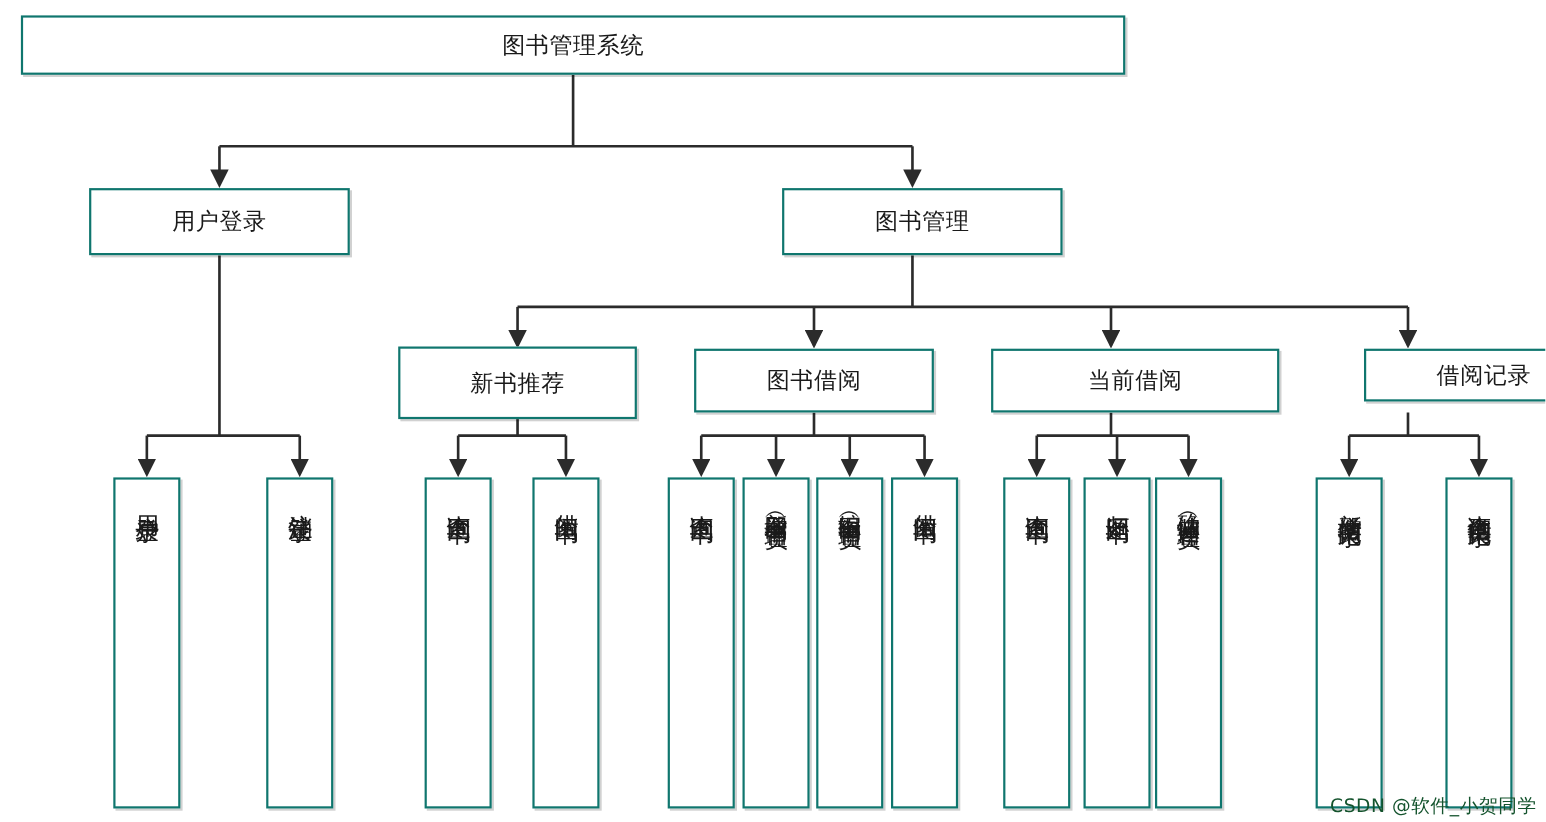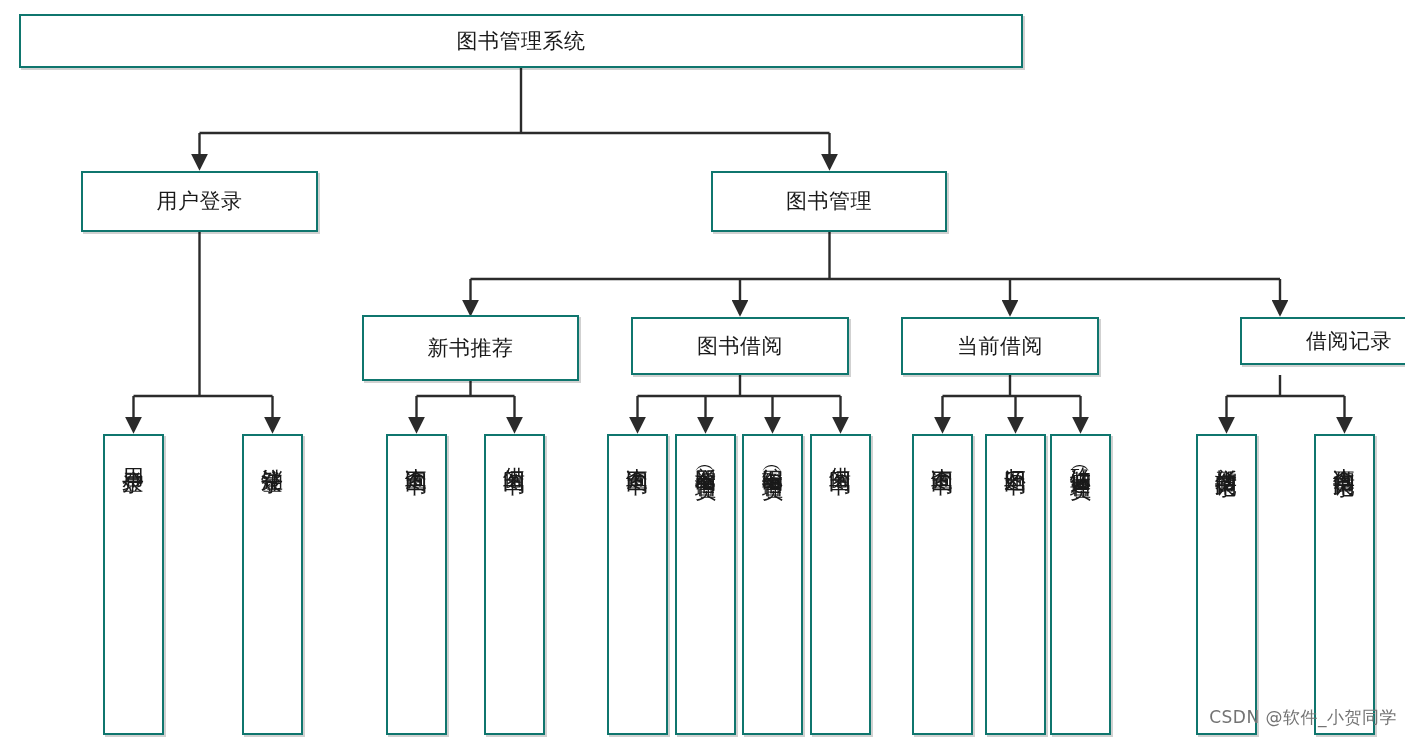--- a/index.html
+++ b/index.html
@@ -57,23 +57,23 @@
     line-height: 1.05;
     letter-spacing: 2px;
     white-space: nowrap;
   }
   .node.vert.tall .label {
     font-size: 21px;
   }
   .watermark {
     position: absolute;
     right: 8px;
-    bottom: 18px;
+    bottom: 3px;
     font-size: 17px;
-    color: #737373;
+    color: #14532d;
     white-space: nowrap;
     letter-spacing: 0.5px;
   }
 </style>
 </head>
 <body>
 
 <div id="canvas">
   <svg id="edges" viewBox="0 0 1405 747">
     <defs>
@@ -110,30 +110,30 @@
         <path d="M 1344.5 396 L 1344.5 431" stroke="#2b2b2b" marker-end="url(#arrow)"></path>
       </g>
   </svg>
   <div id="nodes">
       <div class="node horiz" style="left: 19px; top: 14px; width: 1004px; height: 54px;">
         <span class="label">图书管理系统</span>
       </div>
       <div class="node horiz" style="left: 81px; top: 171px; width: 237px; height: 61px;">
         <span class="label">用户登录</span>
       </div>
-      <div class="node horiz" style="left: 711px; top: 171px; width: 236px; height: 61px;">
+      <div class="node horiz" style="left: 711px; top: 171px; width: 255px; height: 61px;">
         <span class="label">图书管理</span>
       </div>
       <div class="node horiz" style="left: 362px; top: 315px; width: 217px; height: 66px;">
         <span class="label">新书推荐</span>
       </div>
       <div class="node horiz" style="left: 631px; top: 317px; width: 218px; height: 58px; font-family: Liberation Serif, serif;">
         <span class="label">图书借阅</span>
       </div>
-      <div class="node horiz" style="left: 901px; top: 317px; width: 198px; height: 58px;">
+      <div class="node horiz" style="left: 901px; top: 317px; width: 262px; height: 58px;">
         <span class="label">当前借阅</span>
       </div>
       <div class="node horiz" style="left: 1240px; top: 317px; width: 218px; height: 48px;">
         <span class="label">借阅记录</span>
       </div>
       <div class="node vert" style="left: 103px; top: 434px; width: 61px; height: 301px;">
         <span class="label">用户登录</span>
       </div>
       <div class="node vert" style="left: 242px; top: 434px; width: 61px; height: 301px;">
         <span class="label">注销登录</span>

